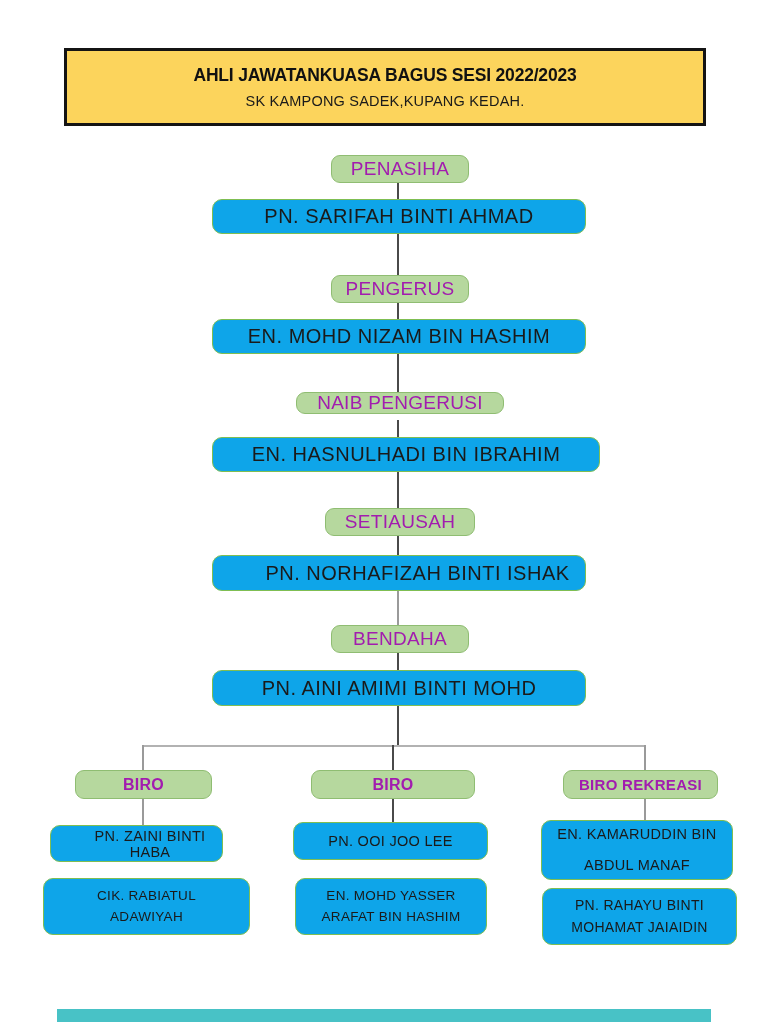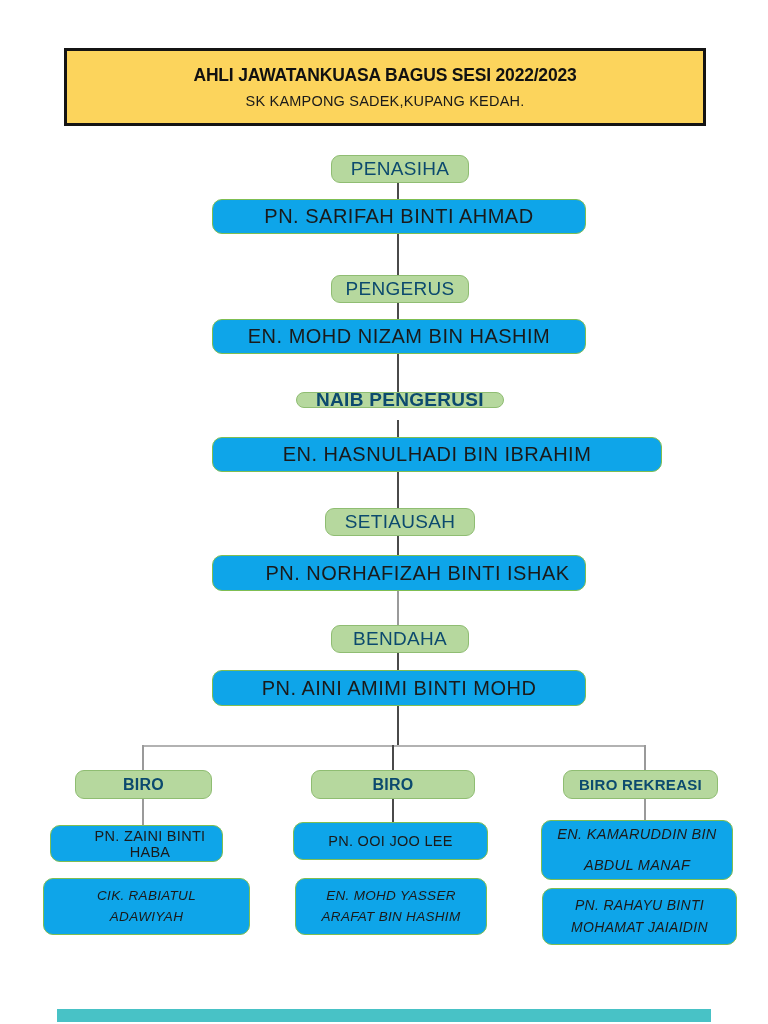--- a/index.html
+++ b/index.html
@@ -27,35 +27,35 @@
   }
   .header-subtitle {
     font-size: 14.5px; color: #1a1a1a; letter-spacing: 0.2px;
   }
   .role-box {
     position: absolute;
     background: #b6d89e;
     border: 1.5px solid #8fbd72;
     border-radius: 9px;
     display: flex; align-items: center; justify-content: center;
-    font-size: 19px; color: #0c4a6e; letter-spacing: 0.3px;
+    font-size: 19px; color: #a21caf; letter-spacing: 0.3px;
   }
   .role-box.small { font-size: 16px; font-weight: bold; }
   .role-box.smaller { font-size: 15px; font-weight: bold; }
   .name-box {
     position: absolute;
     background: #0ea5e9;
     border: 1.6px solid #7fbe52;
     border-radius: 10px;
     display: flex; flex-direction: column; align-items: center; justify-content: center;
     font-size: 20px; color: #1a1a1a; letter-spacing: 0.5px;
     text-align: center;
   }
   .name-box.b1 { font-size: 14.5px; letter-spacing: 0.3px; }
-  .name-box.b2 { font-size: 13.5px; letter-spacing: 0.3px; line-height: 1.55; font-style: italic; }
+  .name-box.b2 { font-size: 13.5px; letter-spacing: 0.3px; line-height: 1.55; }
   .name-box.spread { line-height: 2.15; }
   .vline { position: absolute; width: 2px; background: #4a4a4a; }
   .vline.gray { background: #9a9a9a; }
   .hline { position: absolute; height: 1.5px; background: #b2b2b2; }
   .footer-bar {
     position: absolute;
     left: 57px; top: 1009px; width: 654px; height: 13px;
     background: #48c2c6;
   }
 </style>
@@ -72,23 +72,23 @@
   <div class="role-box" style="left:331px; top:155px; width:138px; height:28px;">PENASIHA</div>
   <div class="vline" style="left:397px; top:183px; height:16px;"></div>
   <div class="name-box" style="left:212px; top:199px; width:374px; height:35px;">PN. SARIFAH BINTI AHMAD</div>
   <div class="vline" style="left:397px; top:234px; height:41px;"></div>
 
   <div class="role-box" style="left:331px; top:275px; width:138px; height:28px;">PENGERUS</div>
   <div class="vline" style="left:397px; top:303px; height:16px;"></div>
   <div class="name-box" style="left:212px; top:319px; width:374px; height:35px;">EN. MOHD NIZAM BIN HASHIM</div>
   <div class="vline" style="left:397px; top:354px; height:38px;"></div>
 
-  <div class="role-box" style="left:296px; top:392px; width:208px; height:16px;font-weight:bold;">NAIB PENGERUSI</div>
+  <div class="role-box" style="left:296px; top:392px; width:208px; height:22px;">NAIB PENGERUSI</div>
   <div class="vline" style="left:397px; top:420px; height:17px;"></div>
-  <div class="name-box" style="left:212px; top:437px; width:450px; height:35px;text-align:center;">EN. HASNULHADI BIN IBRAHIM</div>
+  <div class="name-box" style="left:212px; top:437px; width:388px; height:35px;text-align:center;">EN. HASNULHADI BIN IBRAHIM</div>
   <div class="vline" style="left:397px; top:472px; height:36px;"></div>
 
   <div class="role-box" style="left:325px; top:508px; width:150px; height:28px;">SETIAUSAH</div>
   <div class="vline" style="left:397px; top:536px; height:19px;"></div>
   <div class="name-box" style="left:212px; top:555px; width:374px; height:36px;padding-left:37px;">PN. NORHAFIZAH BINTI ISHAK</div>
   <div class="vline gray" style="left:397px; top:591px; height:34px;"></div>
 
   <div class="role-box" style="left:331px; top:625px; width:138px; height:28px;">BENDAHA</div>
   <div class="vline" style="left:397px; top:653px; height:17px;"></div>
   <div class="name-box" style="left:212px; top:670px; width:374px; height:36px;">PN. AINI AMIMI BINTI MOHD</div>

